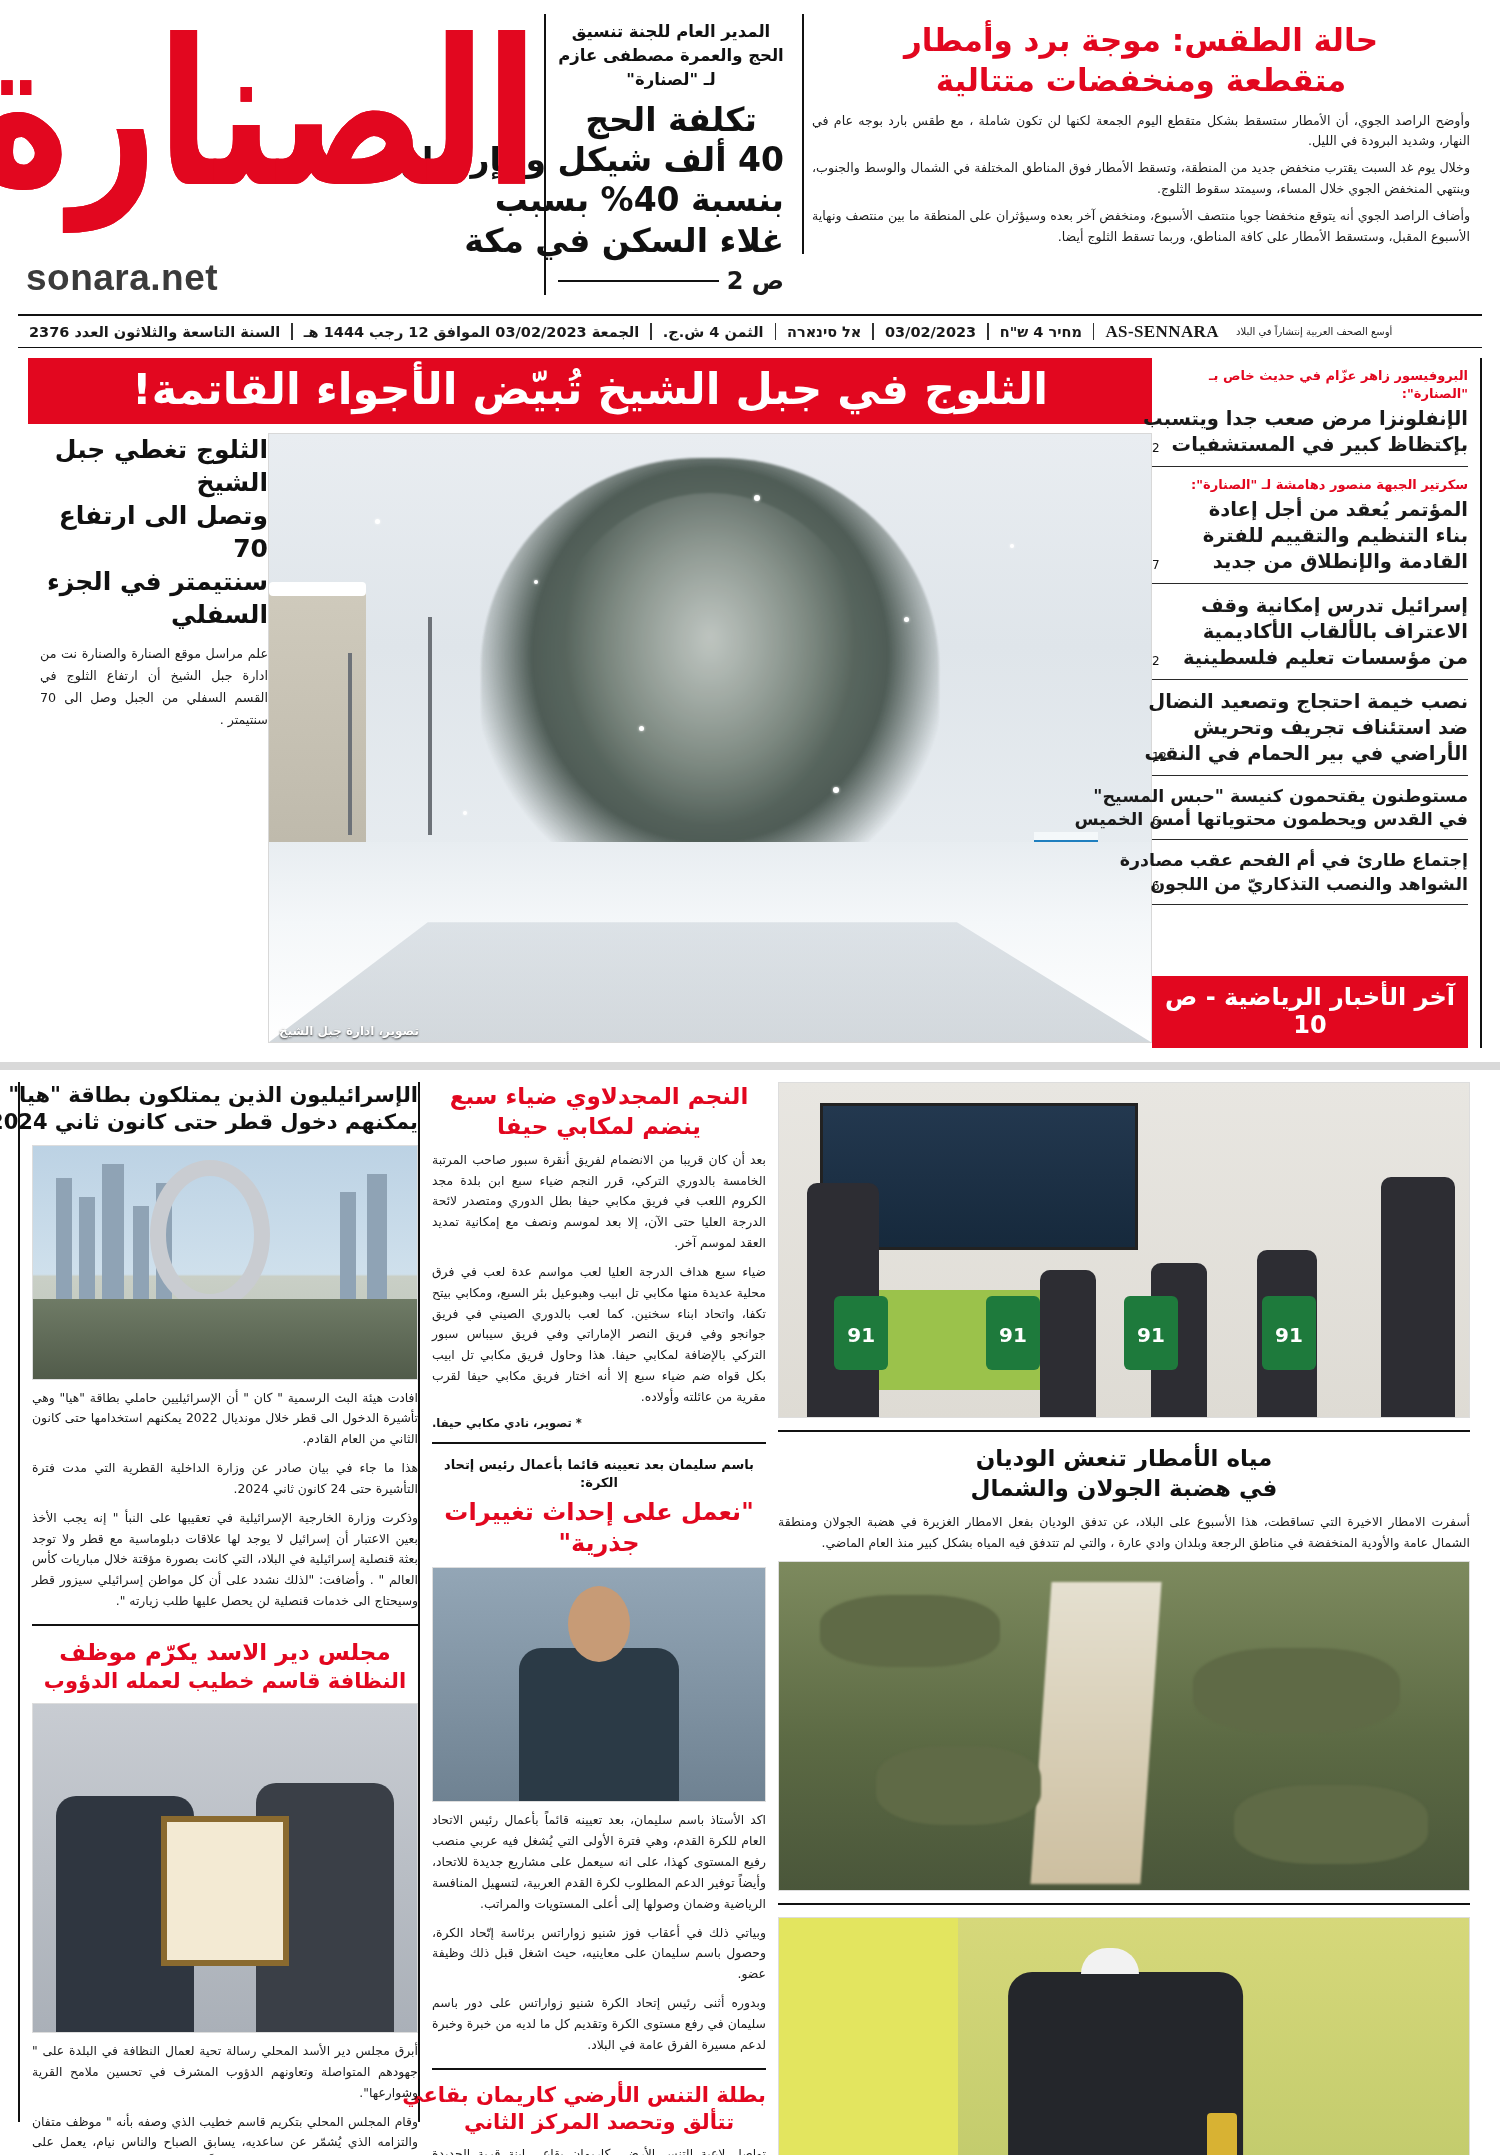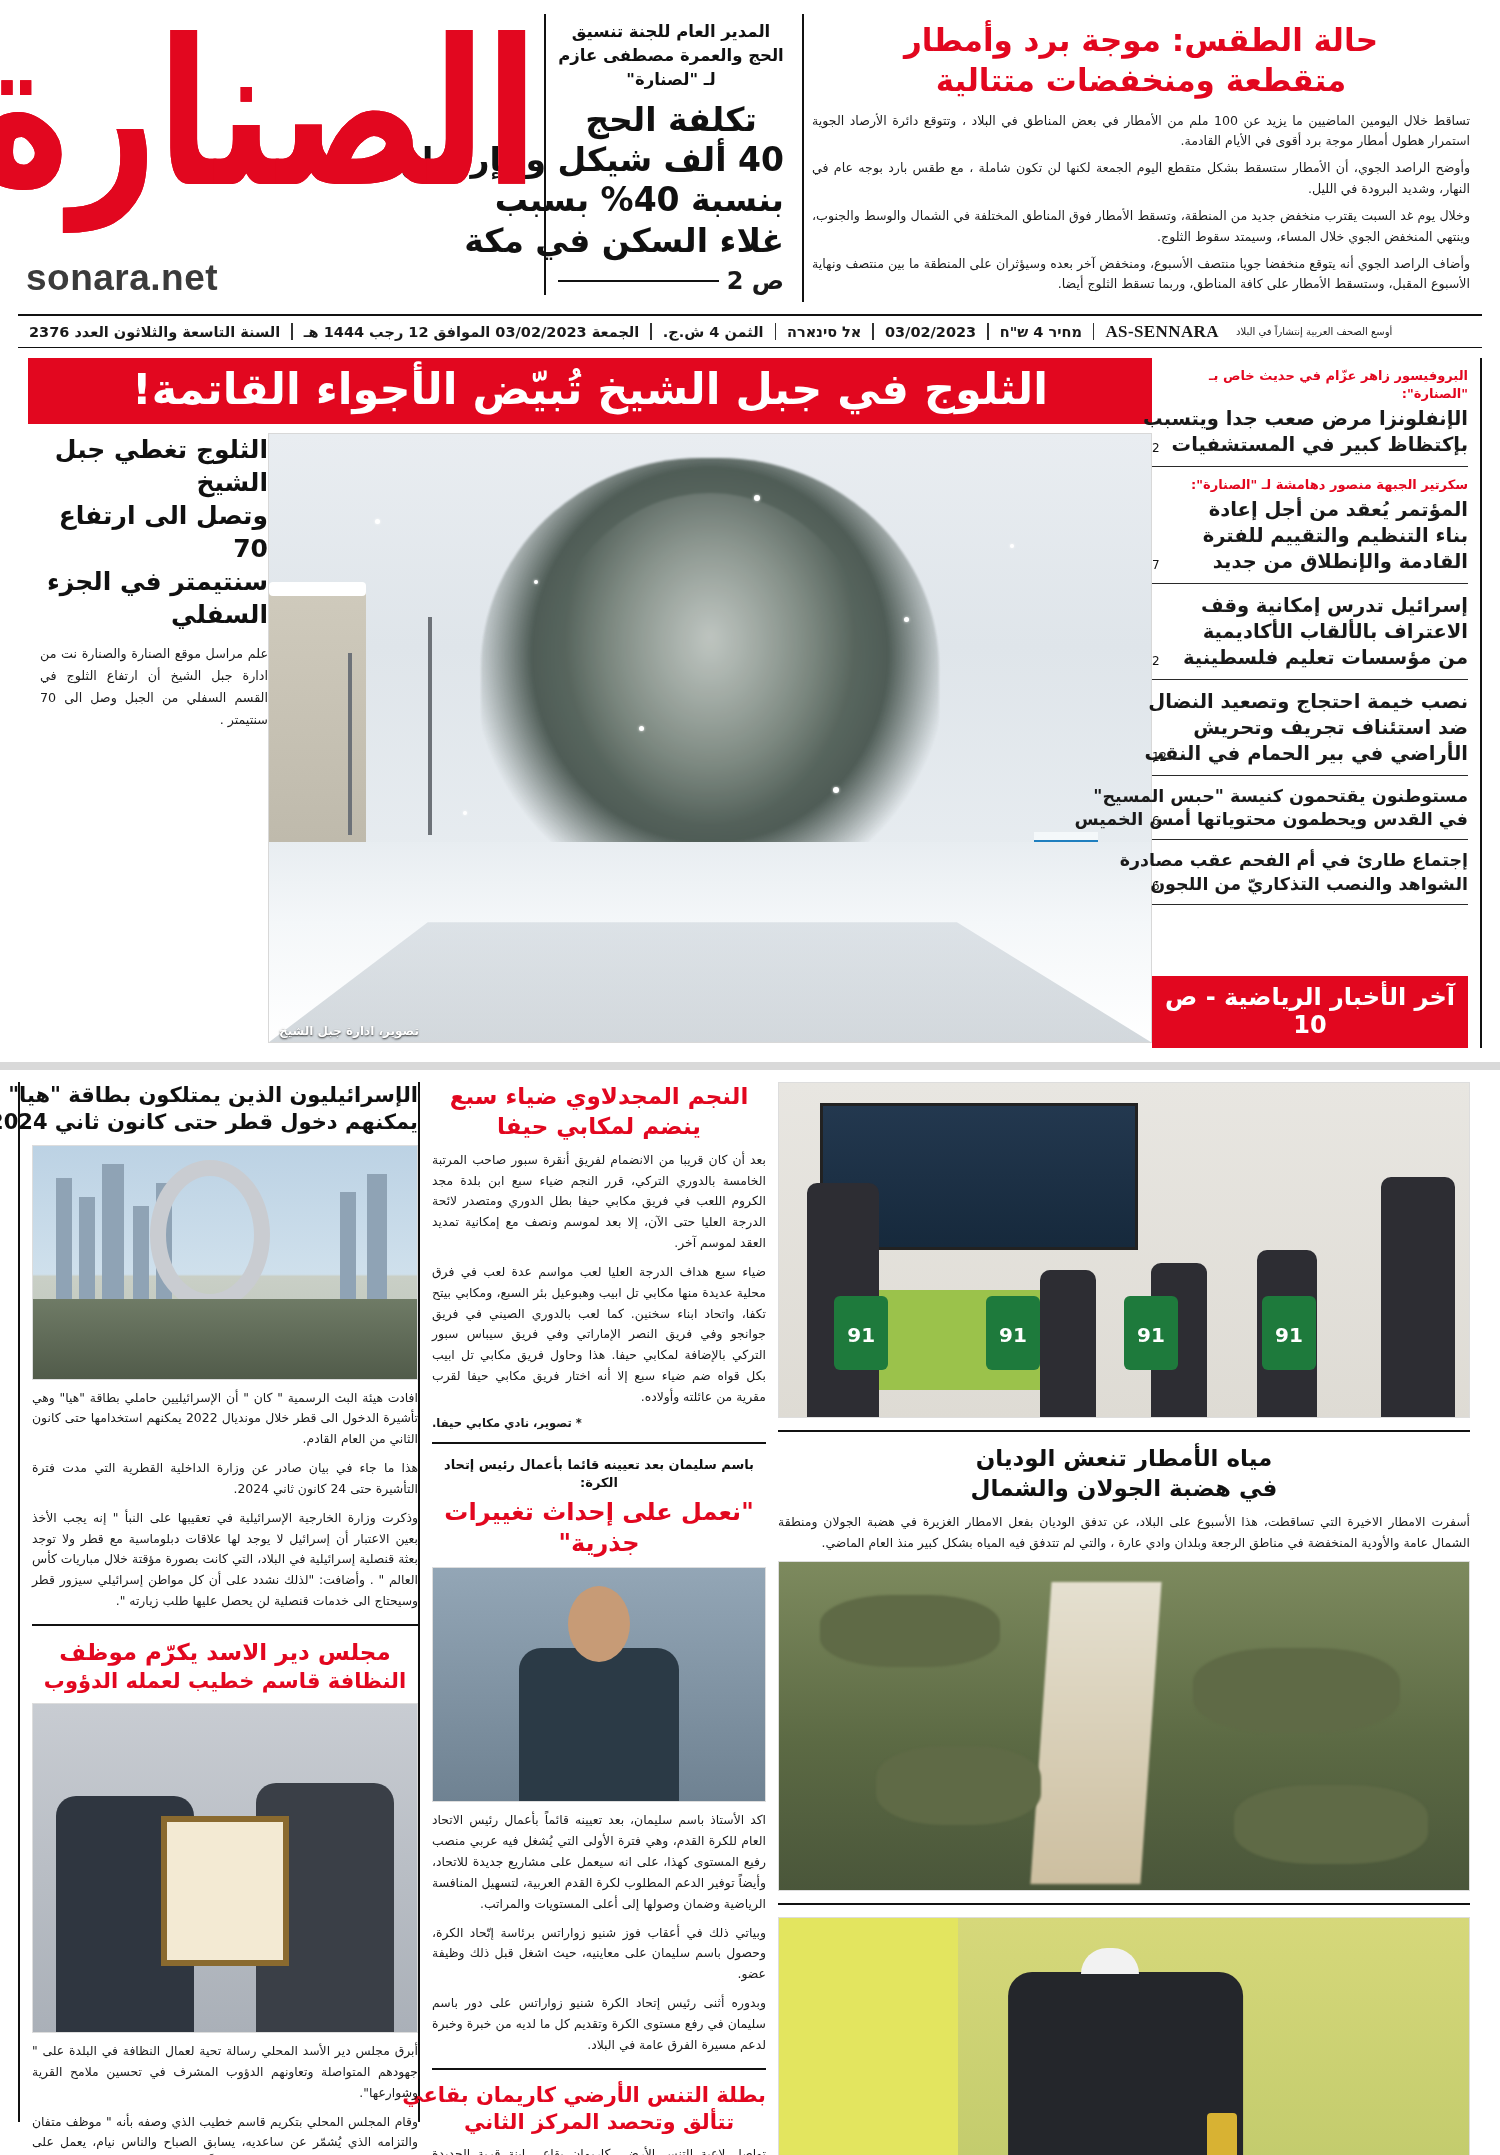--- a/index.html
+++ b/index.html
@@ -321,21 +321,20 @@
         <span class="rule"></span>
       </div>
     </div>
 
     <div class="weather-col">
       <div class="weather-head">
         <span class="ln sp">حالة الطقس: موجة برد وأمطار</span>
         <span class="ln sp">متقطعة ومنخفضات متتالية</span>
       </div>
       <div class="weather-body">
-        <p>تساقط خلال اليومين الماضيين ما يزيد عن 100 ملم من الأمطار في بعض المناطق في البلاد ، وتتوقع دائرة الأرصاد الجوية استمرار هطول أمطار موجة برد أقوى في الأيام القادمة.</p>
         <p>وأوضح الراصد الجوي، أن الأمطار ستسقط بشكل متقطع اليوم الجمعة لكنها لن تكون شاملة ، مع طقس بارد بوجه عام في النهار، وشديد البرودة في الليل.</p>
         <p>وخلال يوم غد السبت يقترب منخفض جديد من المنطقة، وتسقط الأمطار فوق المناطق المختلفة في الشمال والوسط والجنوب، وينتهي المنخفض الجوي خلال المساء، وسيمتد سقوط الثلوج.</p>
         <p>وأضاف الراصد الجوي أنه يتوقع منخفضا جويا منتصف الأسبوع، ومنخفض آخر بعده وسيؤثران على المنطقة ما بين منتصف ونهاية الأسبوع المقبل، وستسقط الأمطار على كافة المناطق، وربما تسقط الثلوج أيضا.</p>
       </div>
     </div>
   </div>
 
   <div class="datebar">
     <span class="seg">السنة التاسعة والثلاثون العدد 2376</span>
     <span class="sep"></span>

